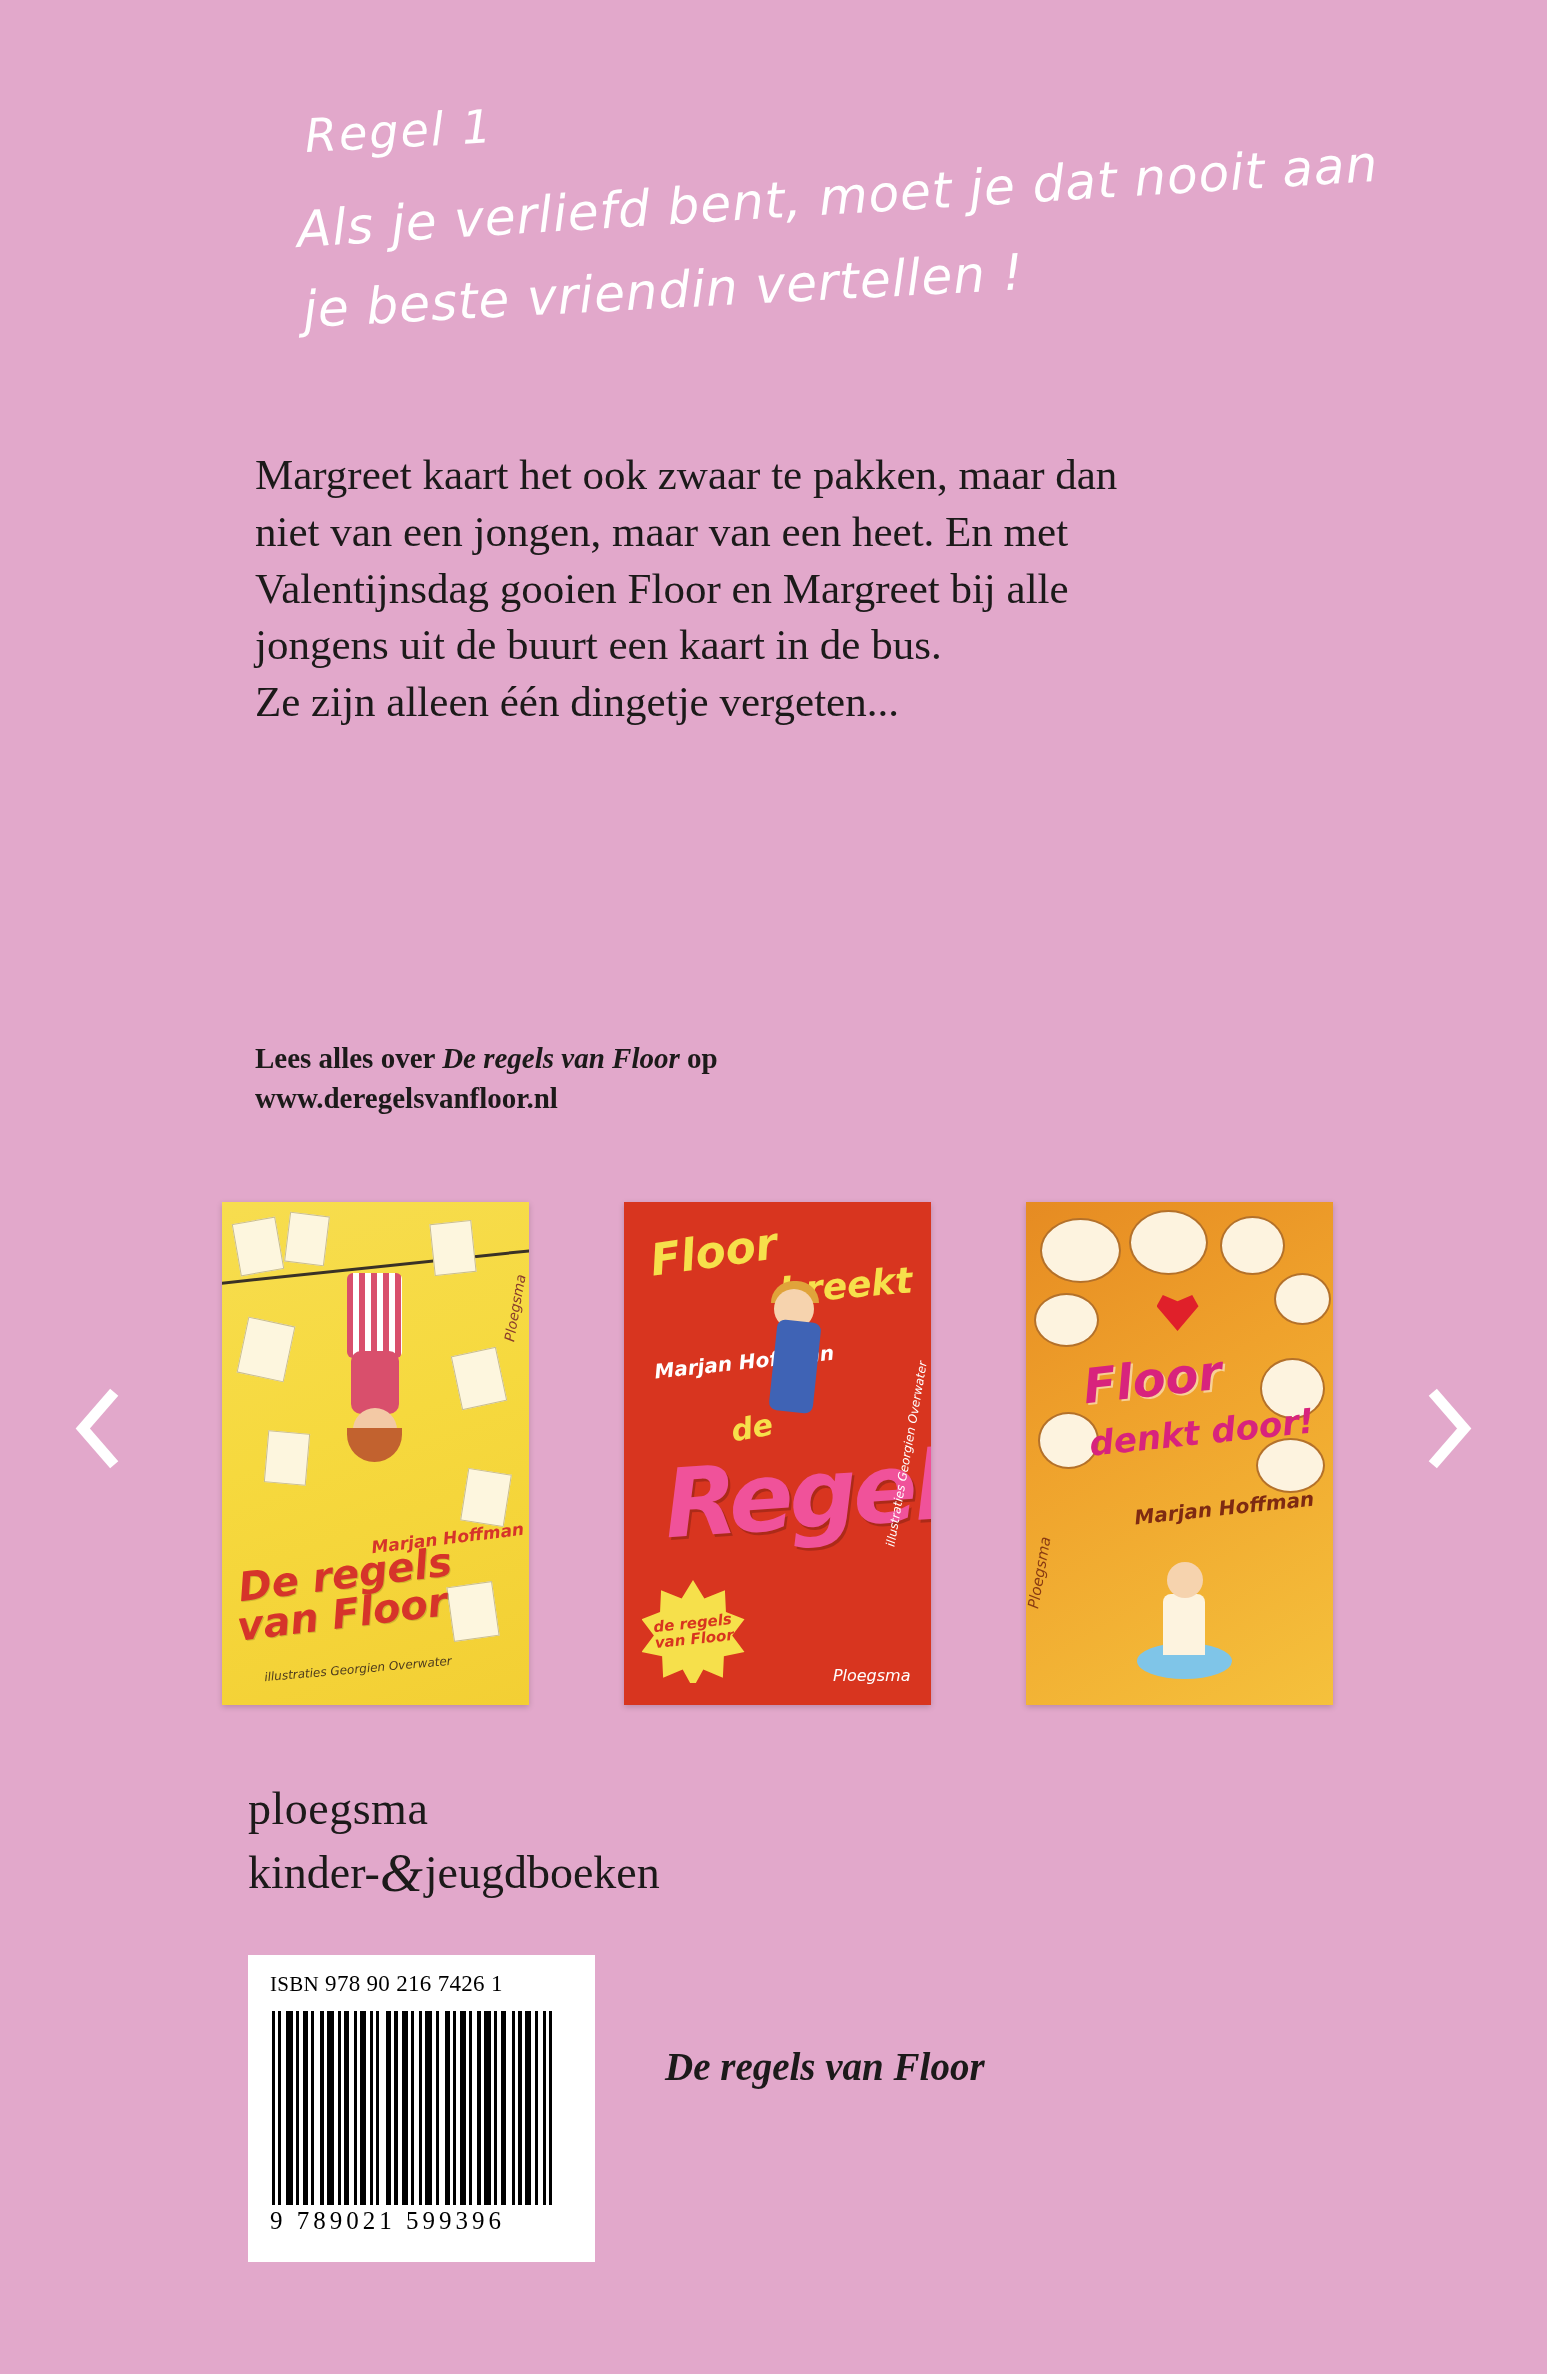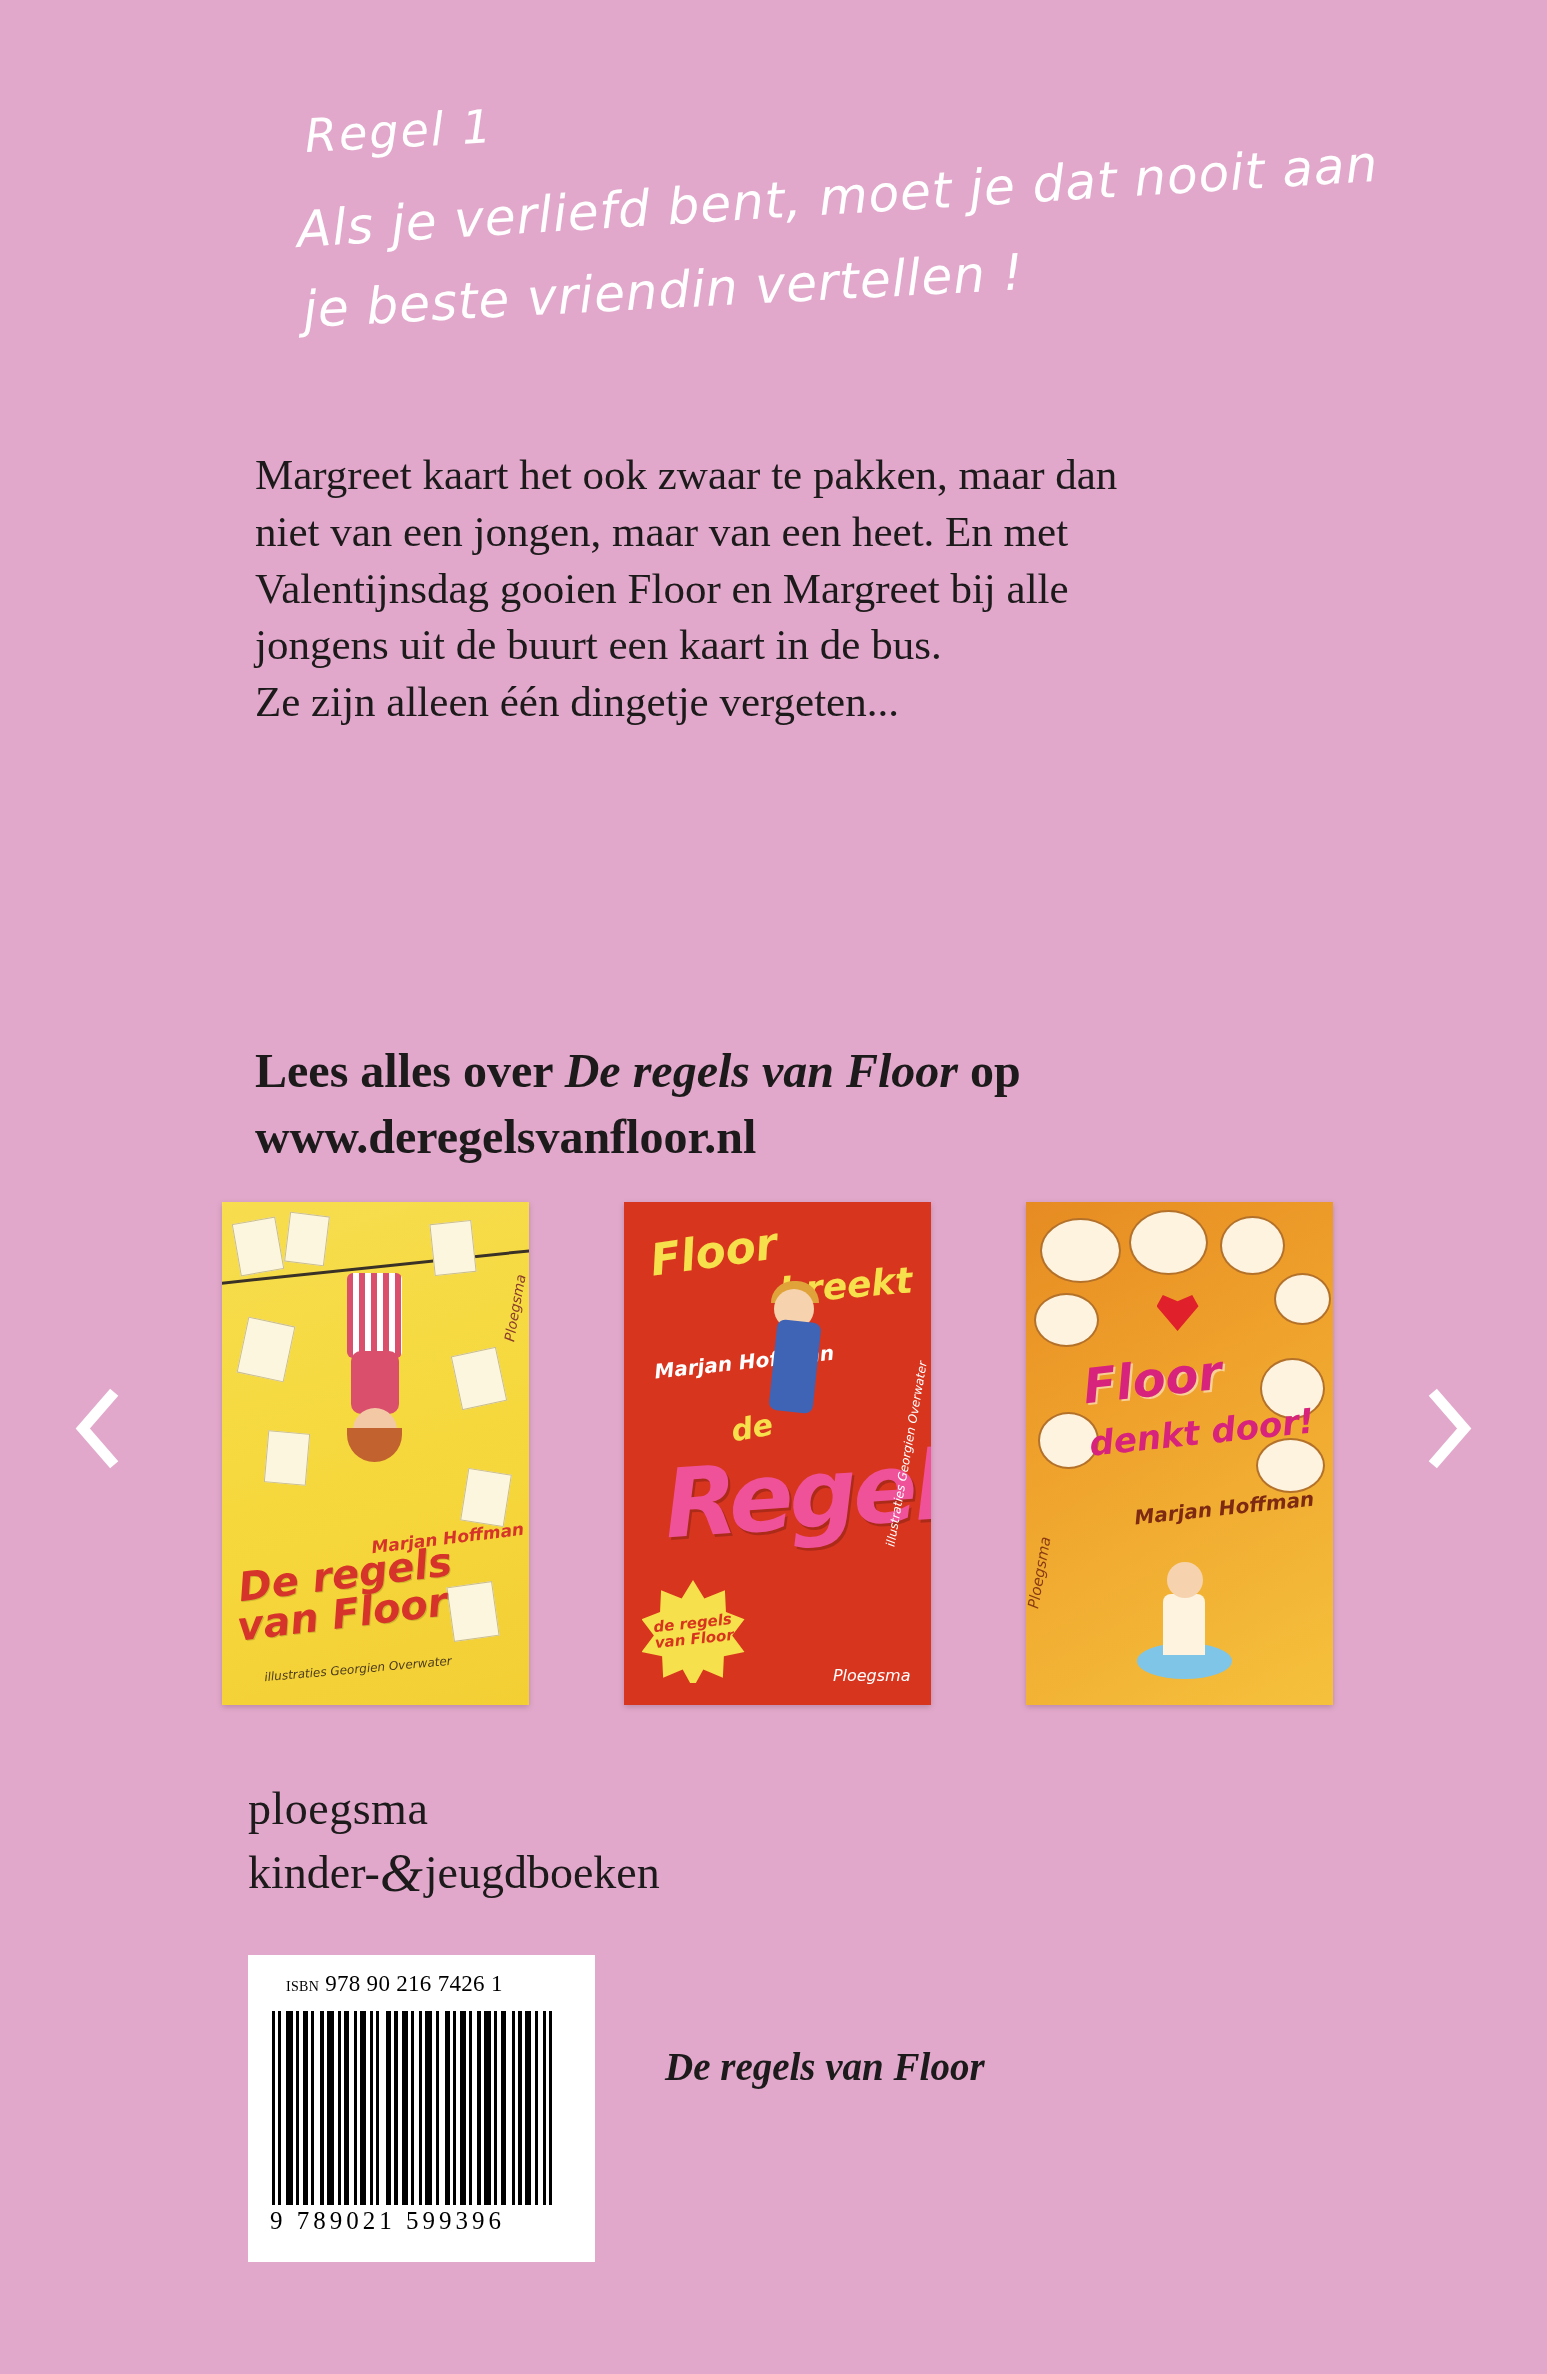--- a/index.html
+++ b/index.html
@@ -69,21 +69,21 @@
     color: #1c1a1a;
   }
   .blurb p { margin: 0; }
 
   
   .promo {
     position: absolute;
     left: 255px;
     top: 1038px;
     width: 1049px;
-    font-size: 48px;
+    font-size: 29px;
     font-weight: bold;
     line-height: 1.38;
     color: #1c1a1a;
   }
   .promo .ital { font-style: italic; }
 
   
   .covers {
     position: absolute;
     left: 168px;
@@ -303,21 +303,21 @@
     padding: 10px 8px 6px 8px;
     box-sizing: border-box;
   }
   .isbn-line {
     font-size: 23px;
     font-family: "Liberation Serif", serif;
     color: #000;
     margin: 6px 0 0 14px;
     letter-spacing: 0.3px;
   }
-  .isbn-line .small { font-size: 14px; margin-left: 16px; }
+  .isbn-line .small { font-size: 21px; }
   .bars {
     margin: 14px 12px 0 16px;
     height: 194px;
     display: flex;
     align-items: stretch;
     gap: 0;
   }
   .bars i {
     display: block;
     background: #000;

